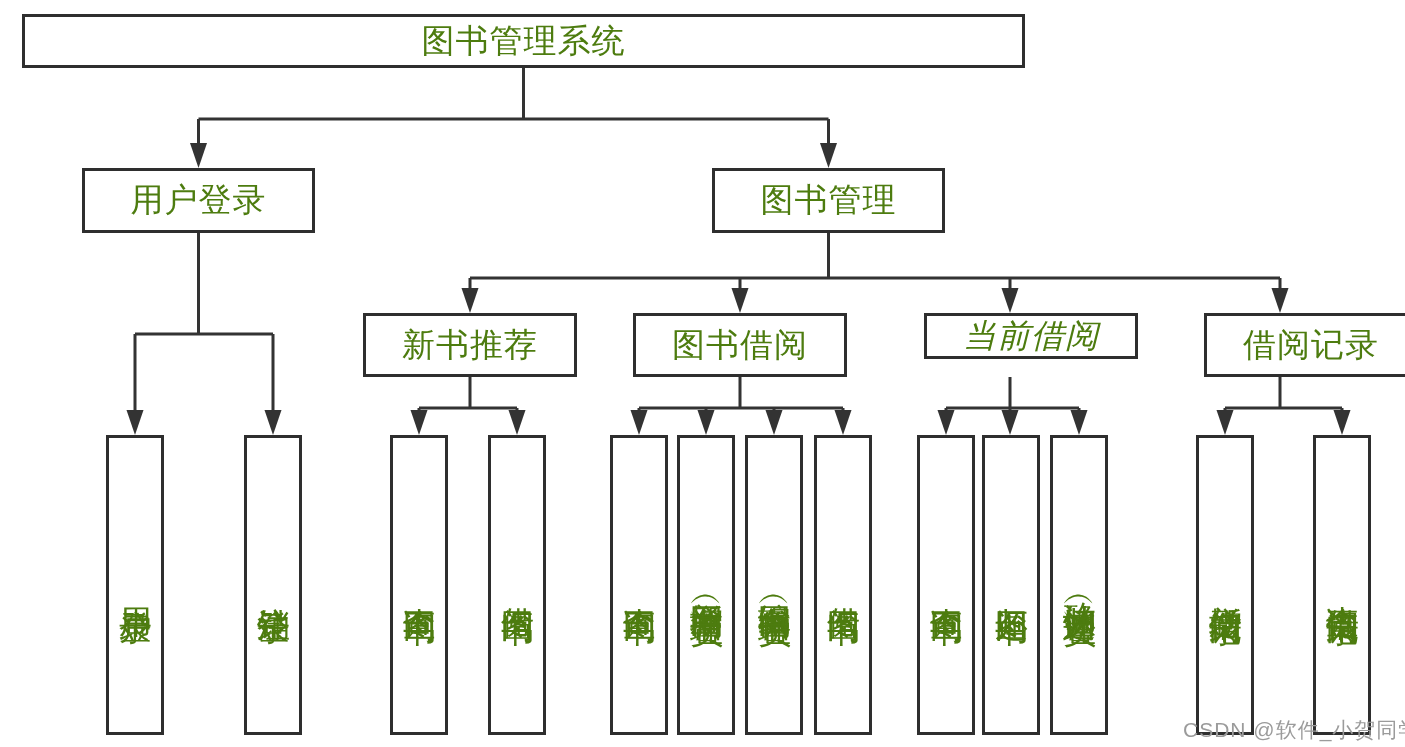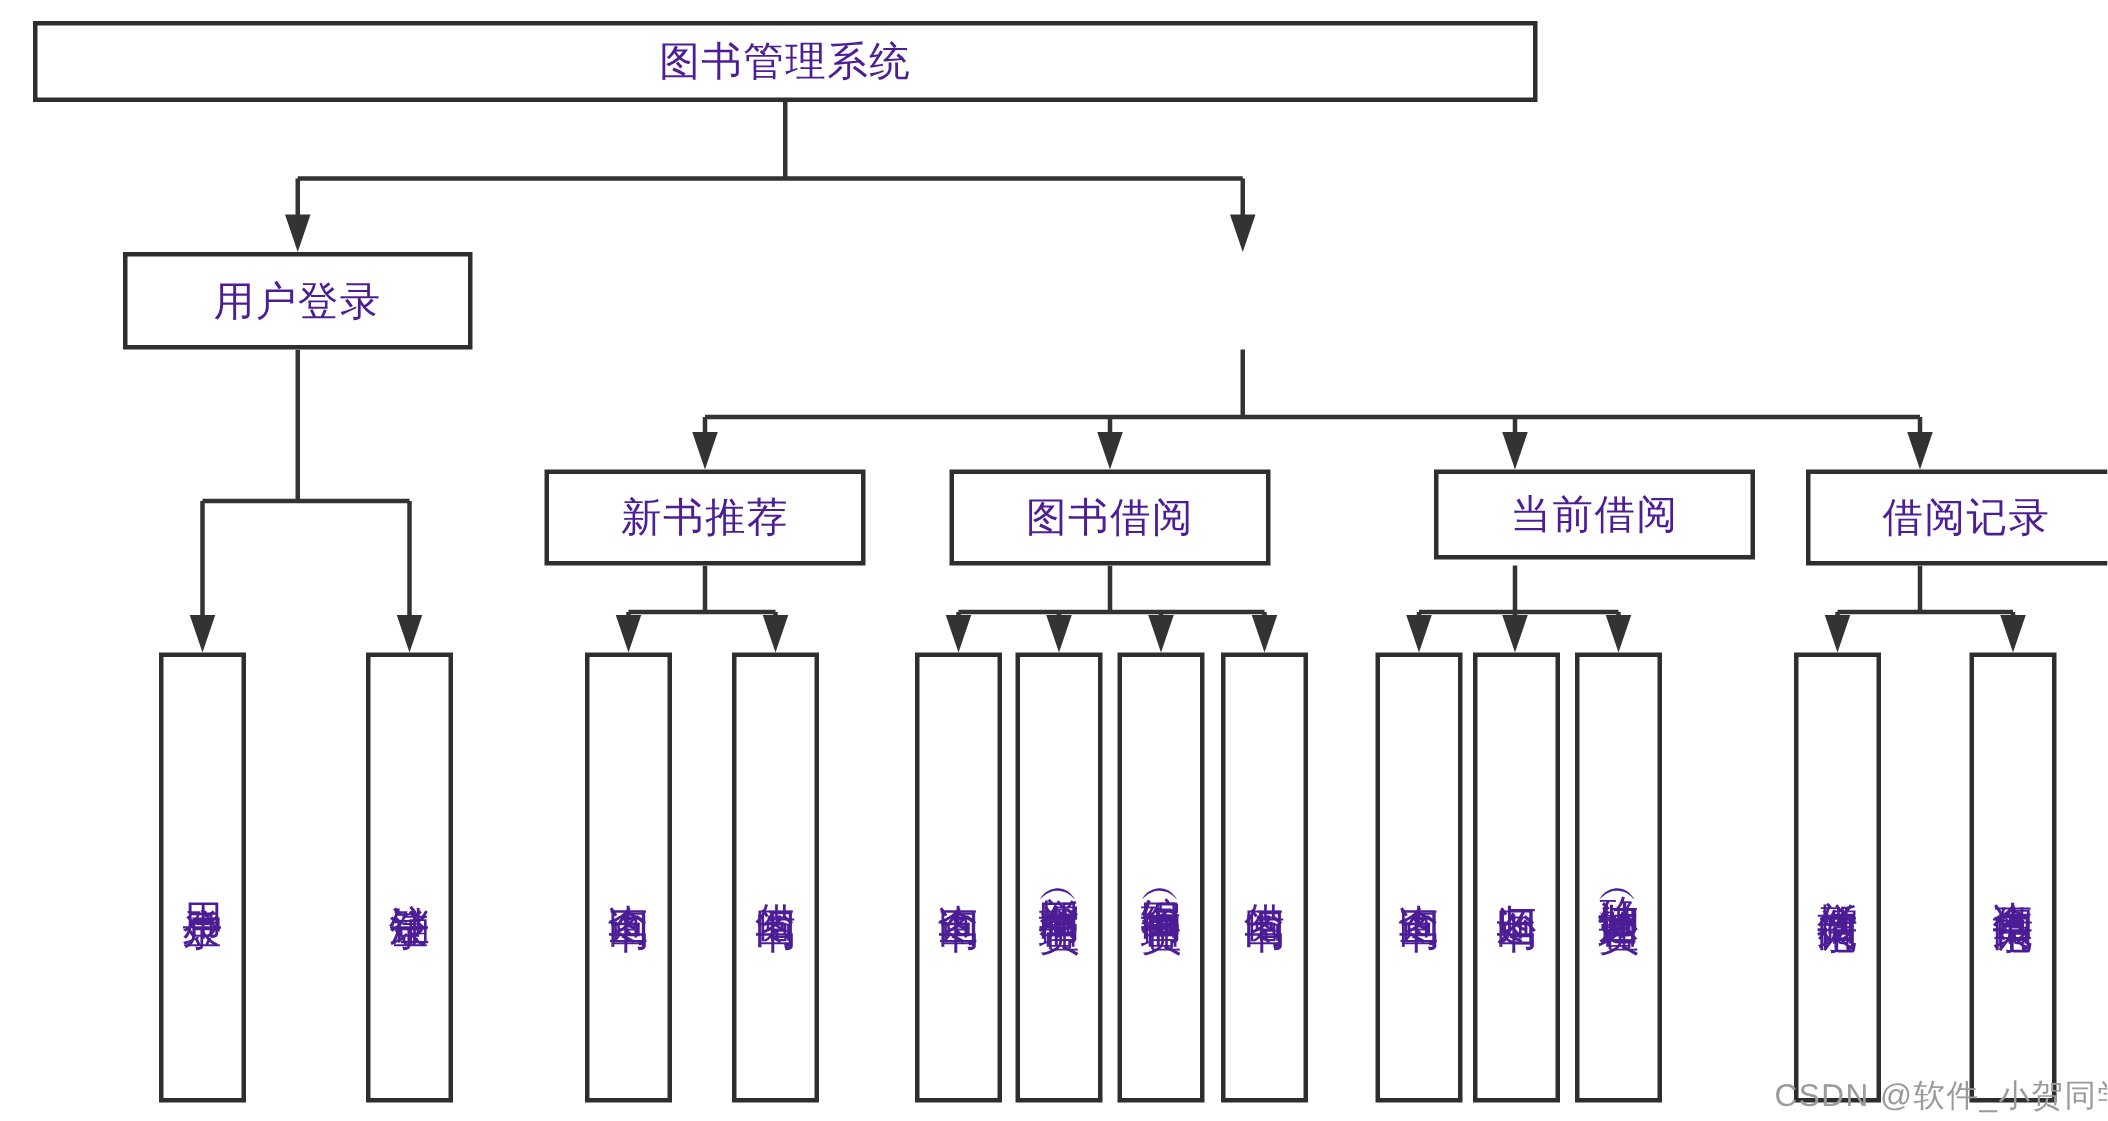--- a/index.html
+++ b/index.html
@@ -3,21 +3,21 @@
 <meta charset="utf-8">
 <style>
   html,body{margin:0;padding:0;background:#ffffff;}
   #canvas{
     position:relative;width:1405px;height:747px;background:#ffffff;overflow:hidden;
     font-family:"Liberation Sans","DejaVu Sans",sans-serif;
   }
   .node{
     position:absolute;background:#ffffff;border:3px solid #2e2e2e;box-sizing:border-box;
     display:flex;align-items:center;justify-content:center;
-    font-size:27px;color:#4c1d95;letter-spacing:1px;white-space:nowrap;
+    font-size:33px;color:#4d7c0f;letter-spacing:1px;white-space:nowrap;
   }
   .vnode{
     writing-mode:vertical-rl;text-orientation:mixed;letter-spacing:2px;
   }
   #wires{position:absolute;left:0;top:0;z-index:0;}
   #wires path{stroke:#333333;stroke-width:3;fill:none;}
   #wires path.arrow{fill:#333333;stroke:none;}
   #watermark{
     position:absolute;left:1183px;top:716px;z-index:5;
     font-size:21px;color:#9b9b9b;letter-spacing:1px;white-space:nowrap;
@@ -67,24 +67,25 @@
     <g>
       <path d="M1280 377 V408 M1225 408 H1342 M1225 408 V412 M1342 408 V412"></path>
       <path class="arrow" d="M1225 435 L1216.5 410 L1233.5 410 Z"></path>
       <path class="arrow" d="M1342 435 L1333.5 410 L1350.5 410 Z"></path>
     </g>
   </svg>
 
   <div class="node" style="left:22px;top:14px;width:1003px;height:54px;">图书管理系统</div>
 
   <div class="node" style="left:82px;top:168px;width:233px;height:65px;">用户登录</div>
+  <div class="node" style="left:712px;top:168px;width:233px;height:65px;">图书管理</div>
 
   <div class="node" style="left:633px;top:313px;width:214px;height:64px;">图书借阅</div>
   <div class="node" style="left:363px;top:313px;width:214px;height:64px;">新书推荐</div>
-  <div class="node" style="left:956px;top:313px;width:214px;height:60px;">当前借阅</div>
+  <div class="node" style="left:924px;top:313px;width:214px;height:46px;font-style:italic;">当前借阅</div>
   <div class="node" style="left:1173px;top:313px;width:214px;height:64px;margin-left:31px;">借阅记录</div>
 
   <div class="node vnode" style="left:106px;top:435px;width:58px;height:300px;">用户登录</div>
   <div class="node vnode" style="left:244px;top:435px;width:58px;height:300px;">注销登录</div>
 
   <div class="node vnode" style="left:390px;top:435px;width:58px;height:300px;">查询图书</div>
   <div class="node vnode" style="left:488px;top:435px;width:58px;height:300px;">借阅图书</div>
 
   <div class="node vnode" style="left:610px;top:435px;width:58px;height:300px;">查询图书</div>
   <div class="node vnode" style="left:677px;top:435px;width:58px;height:300px;">新增图书（管理员）</div>

